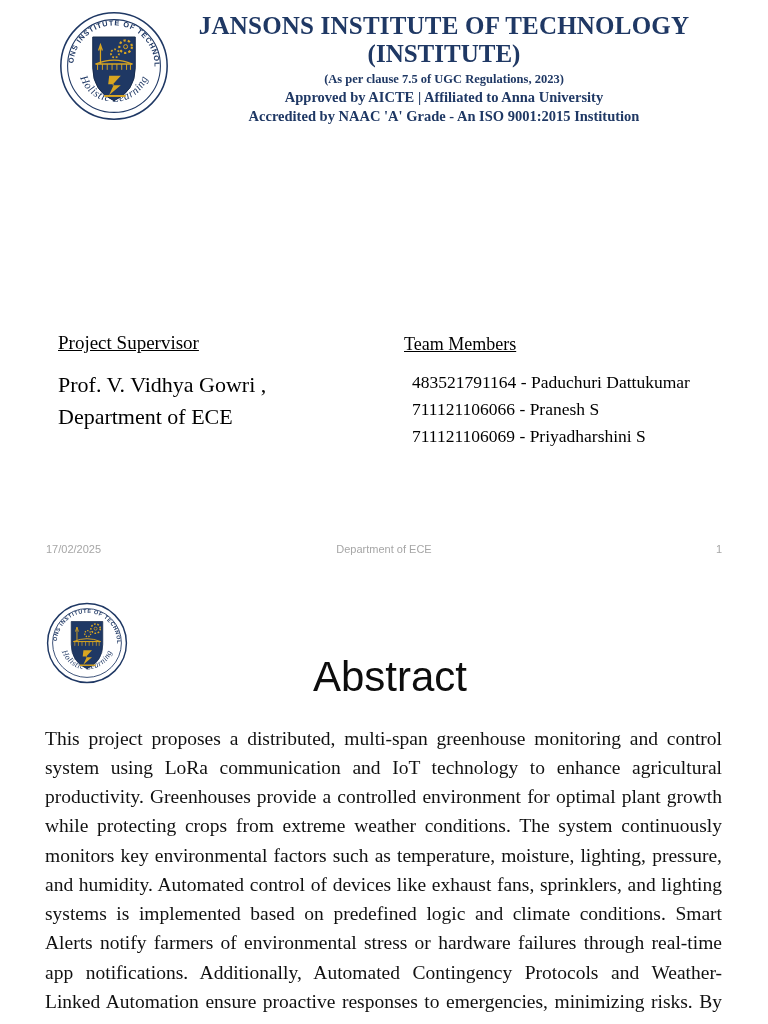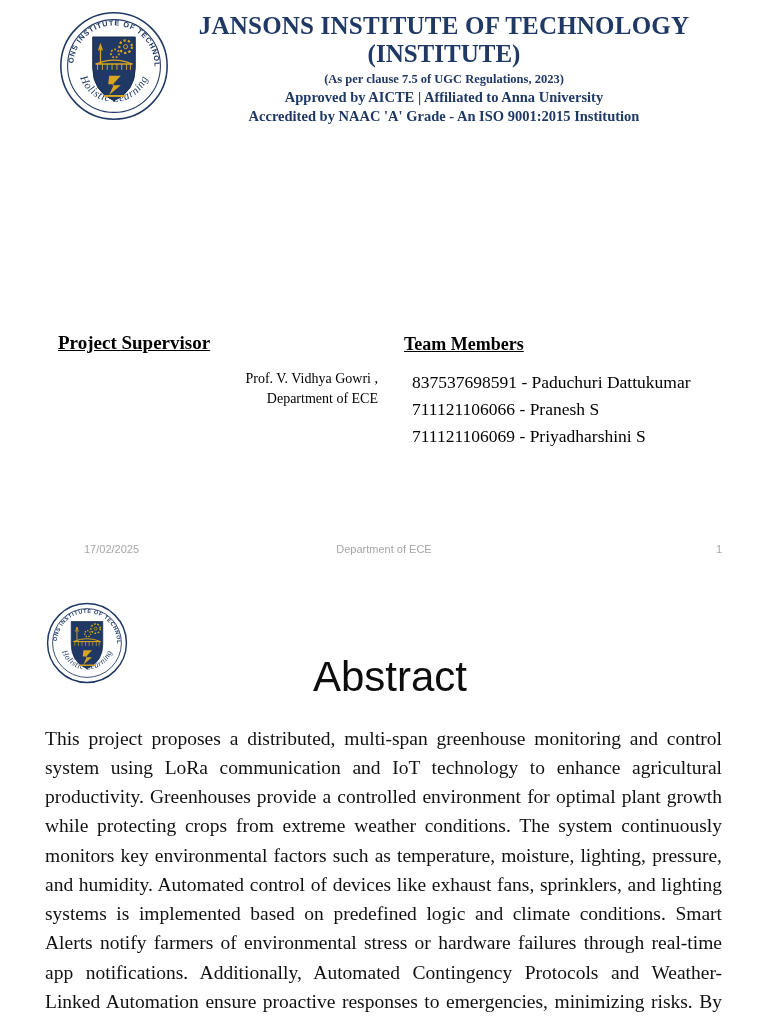--- a/index.html
+++ b/index.html
@@ -105,36 +105,35 @@
   }
   .members-col {
     position: absolute;
     left: 404px;
     top: 334px;
     width: 330px;
   }
 
   .col-heading {
     font-family: "Liberation Serif", serif;
-    font-weight: bold;
+    font-weight: normal;
     font-size: 19px;
     text-decoration: underline;
     margin: 0 0 14px 0;
     line-height: 1.2;
   }
   .members-col .col-heading {
     font-size: 18px;
     margin-bottom: 13px;
   }
 
   .sup-line {
     font-family: "Liberation Serif", serif;
-    font-size: 14px;
+    font-size: 22px;
     line-height: 1.45;
-    text-align: right;
   }
 
   .member-list {
     margin: 0;
     padding: 0 0 0 8px;
     list-style: none;
   }
   .member-list li {
     font-family: "Liberation Serif", serif;
     font-size: 17.5px;
@@ -146,21 +145,21 @@
     position: absolute;
     left: 46px;
     top: 541px;
     width: 676px;
     height: 16px;
     color: #A6A6A6;
     font-family: "Liberation Sans", sans-serif;
     font-size: 11px;
     line-height: 16px;
   }
-  .foot-date { position: absolute; left: 0; top: 0; margin-left: 38px; }
+  .foot-date { position: absolute; left: 0; top: 0; }
   .foot-center { position: absolute; left: 0; right: 0; text-align: center; }
   .foot-page { position: absolute; right: 0; top: 0; }
 
   
   .slide-two {
     position: absolute;
     left: 0;
     top: 576px;
     width: 768px;
     height: 448px;
@@ -248,21 +247,21 @@
 
     <div class="supervisor-col">
       <div class="col-heading">Project Supervisor</div>
       <div class="sup-line">Prof. V. Vidhya Gowri ,</div>
       <div class="sup-line">Department of ECE</div>
     </div>
 
     <div class="members-col">
       <div class="col-heading">Team Members</div>
       <ul class="member-list">
-        <li>837537698591 - Paduchuri Dattukumar</li>
+        <li>483521791164 - Paduchuri Dattukumar</li>
         <li>711121106066 - Pranesh S</li>
         <li>711121106069 - Priyadharshini S</li>
       </ul>
     </div>
 
     <div class="slide-footer">
       <span class="foot-date">17/02/2025</span>
       <span class="foot-center">Department of ECE</span>
       <span class="foot-page">1</span>
     </div>

